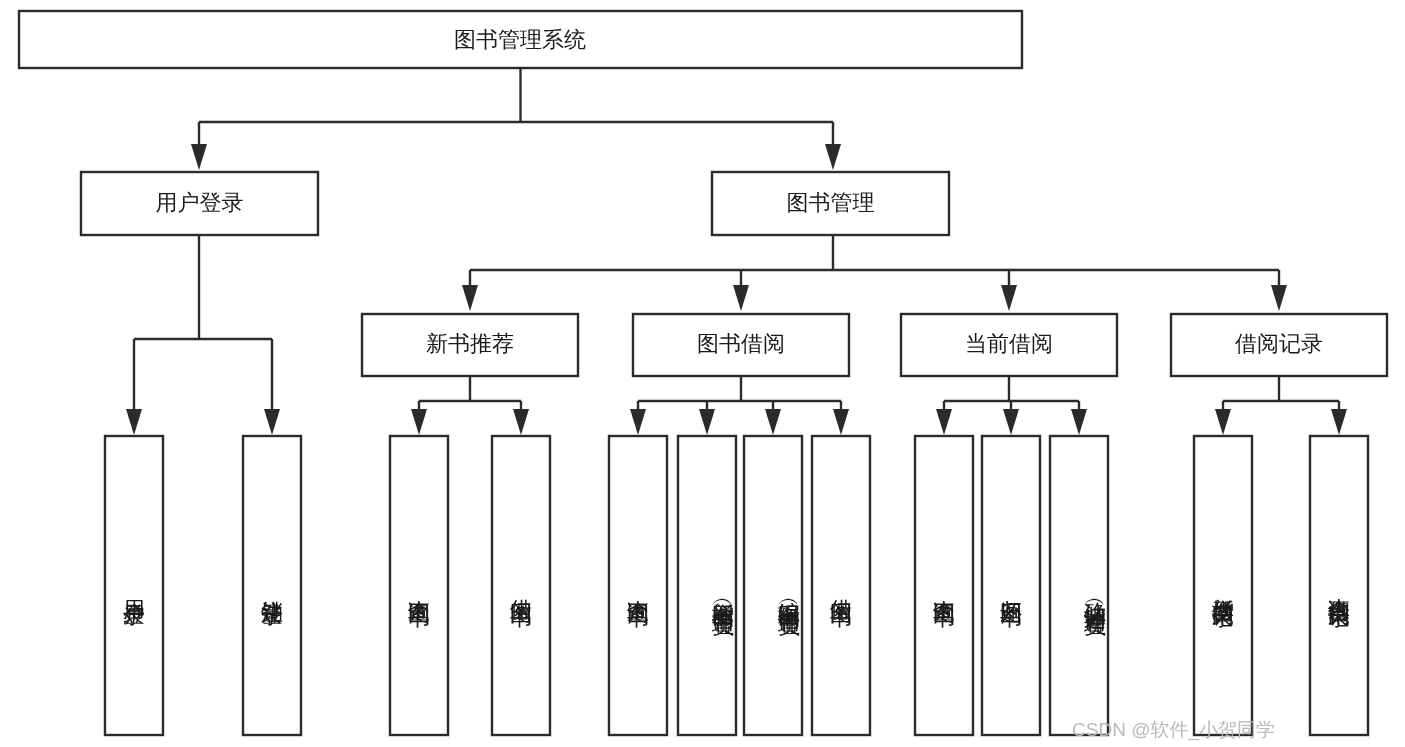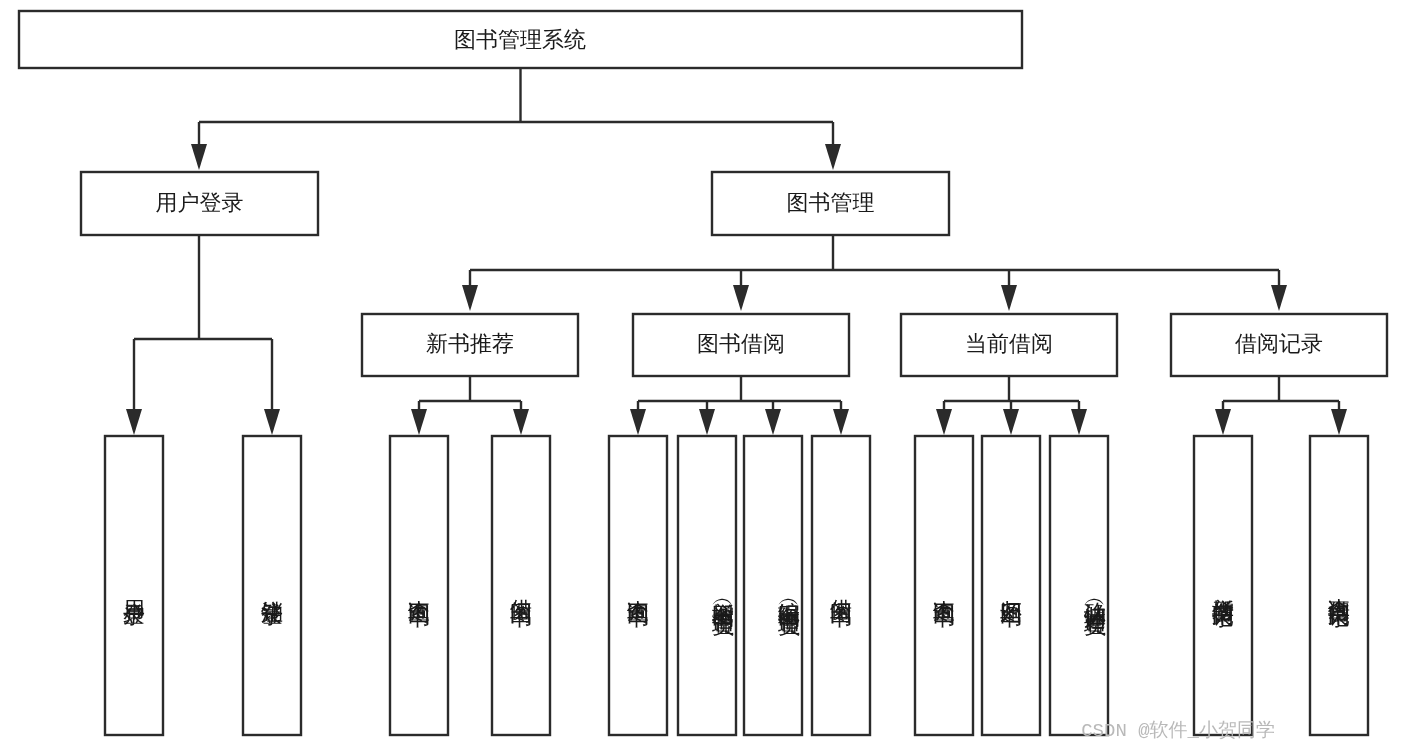--- a/index.html
+++ b/index.html
@@ -60,21 +60,21 @@
     line-height: 1.18;
     color: #1a1a1a;
     letter-spacing: 2px;
     white-space: nowrap;
     pointer-events: none;
   }
   .watermark {
     position: absolute;
     right: 10px;
     bottom: 4px;
-    font-family: Liberation Mono, monospace;
+    font-family: Liberation Sans, sans-serif;
     font-size: 19px;
     color: #b9b9b9;
     white-space: nowrap;
     user-select: none;
     margin-top: 16px;
   }
 </style>
 </head>
 <body>
 

